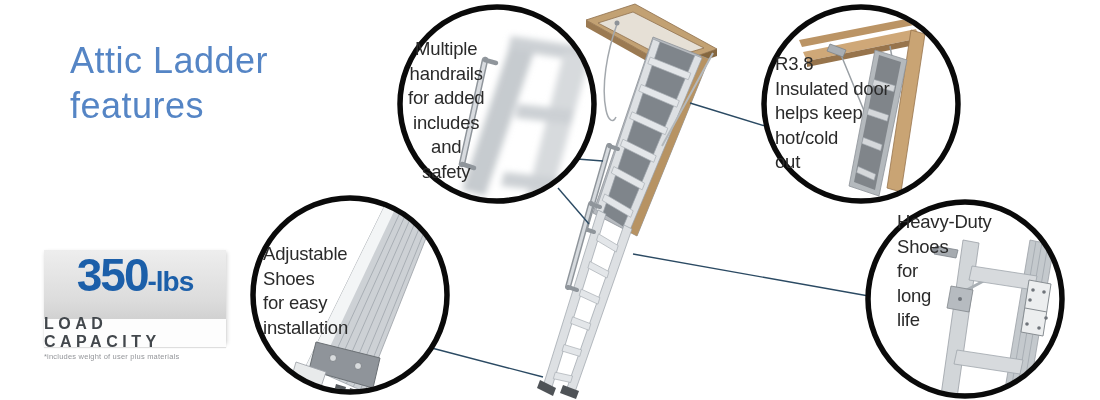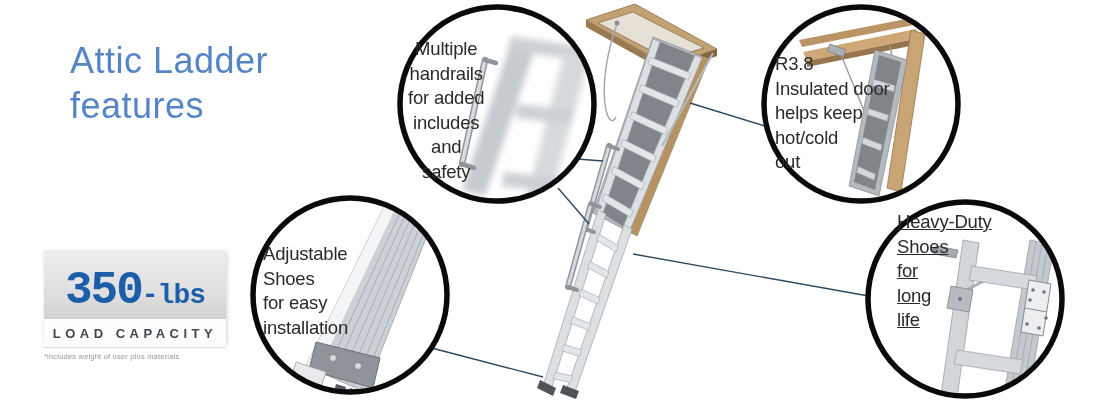--- a/index.html
+++ b/index.html
@@ -15,32 +15,32 @@
   .title div{white-space:nowrap;}
   .scene-svg{position:absolute;left:0;top:0;}
   .callout-text{
     position:absolute;font-size:18.5px;line-height:24.5px;color:#2a2a2a;
     letter-spacing:-0.2px;z-index:3;
   }
   .callout-text div{white-space:nowrap;}
   #ct-handrails{left:402px;top:37px;text-align:center;}
   #ct-door{left:769px;top:52px;}
   #ct-shoes{left:257px;top:242px;}
-  #ct-hinges{left:891px;top:210px;text-decoration:underline;}
+  #ct-hinges{left:891px;top:210px;}
   .badge{
     position:absolute;left:38px;top:250px;width:182px;height:92px;
     background:linear-gradient(180deg,#eeeeee 0%,#dcdcdc 55%,#c4c4c4 100%);
     box-shadow:1px 2px 4px rgba(0,0,0,0.18);z-index:2;
   }
-  .badge-top{height:69px;display:flex;align-items:baseline;justify-content:center;padding-top:18px;box-sizing:border-box;font-family:Liberation Mono, monospace;}
+  .badge-top{height:69px;display:flex;align-items:baseline;justify-content:center;padding-top:2px;box-sizing:border-box;}
   .cap-value{color:#1c5fa9;font-weight:800;font-size:46px;line-height:1;letter-spacing:-2px;}
   .cap-unit{color:#1c5fa9;font-weight:800;font-size:28px;line-height:1;letter-spacing:-1px;}
   .badge-strip{
     height:28px;background:#fdfdfd;display:flex;align-items:center;justify-content:center;
-    font-size:13px;font-weight:700;letter-spacing:4.5px;color:#42474c;
+    font-size:16px;font-weight:700;letter-spacing:4.5px;color:#42474c;
     box-shadow:0 1px 1px rgba(0,0,0,0.12);
   }
   .badge-foot{
     height:17px;font-size:7.5px;color:#94969a;
     padding:5px 8px 0 0;letter-spacing:0.2px;
   }
 </style>
 </head>
 <body>
 

